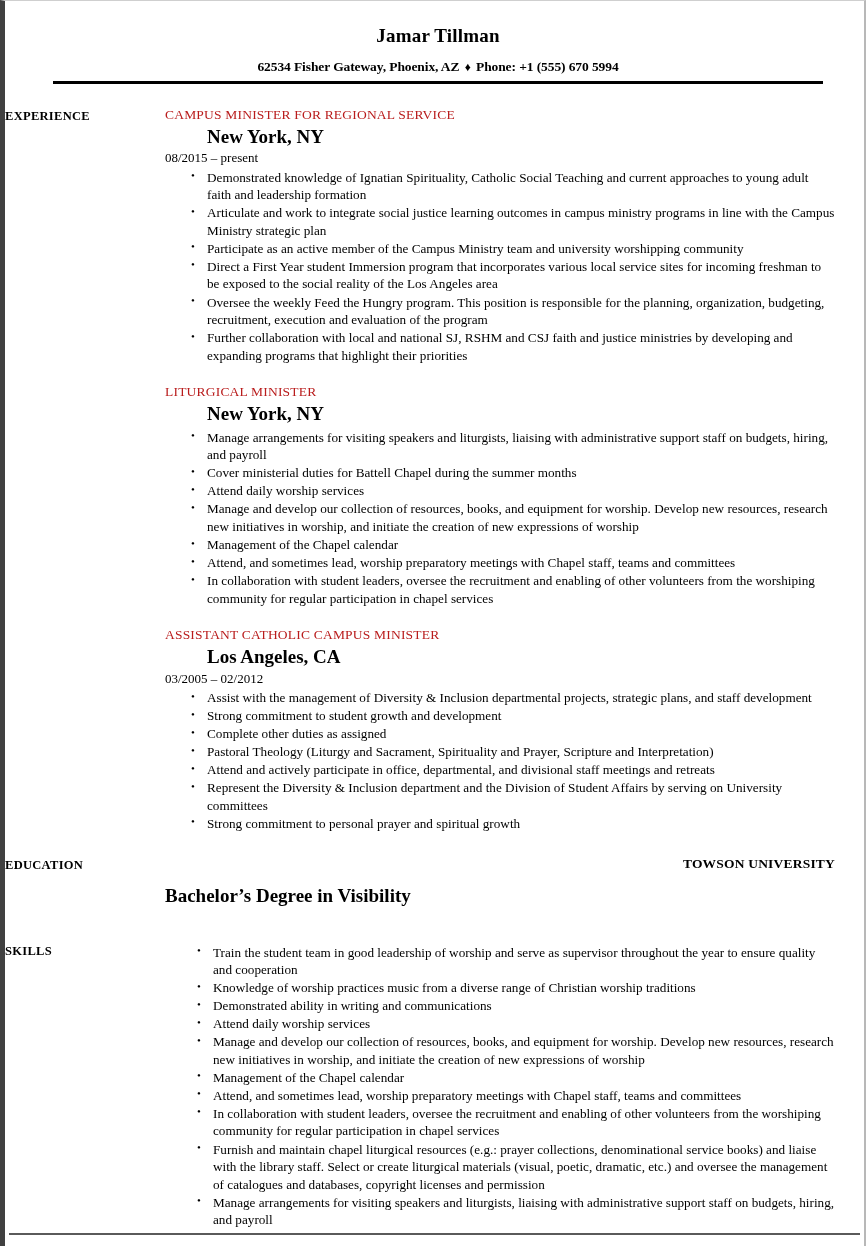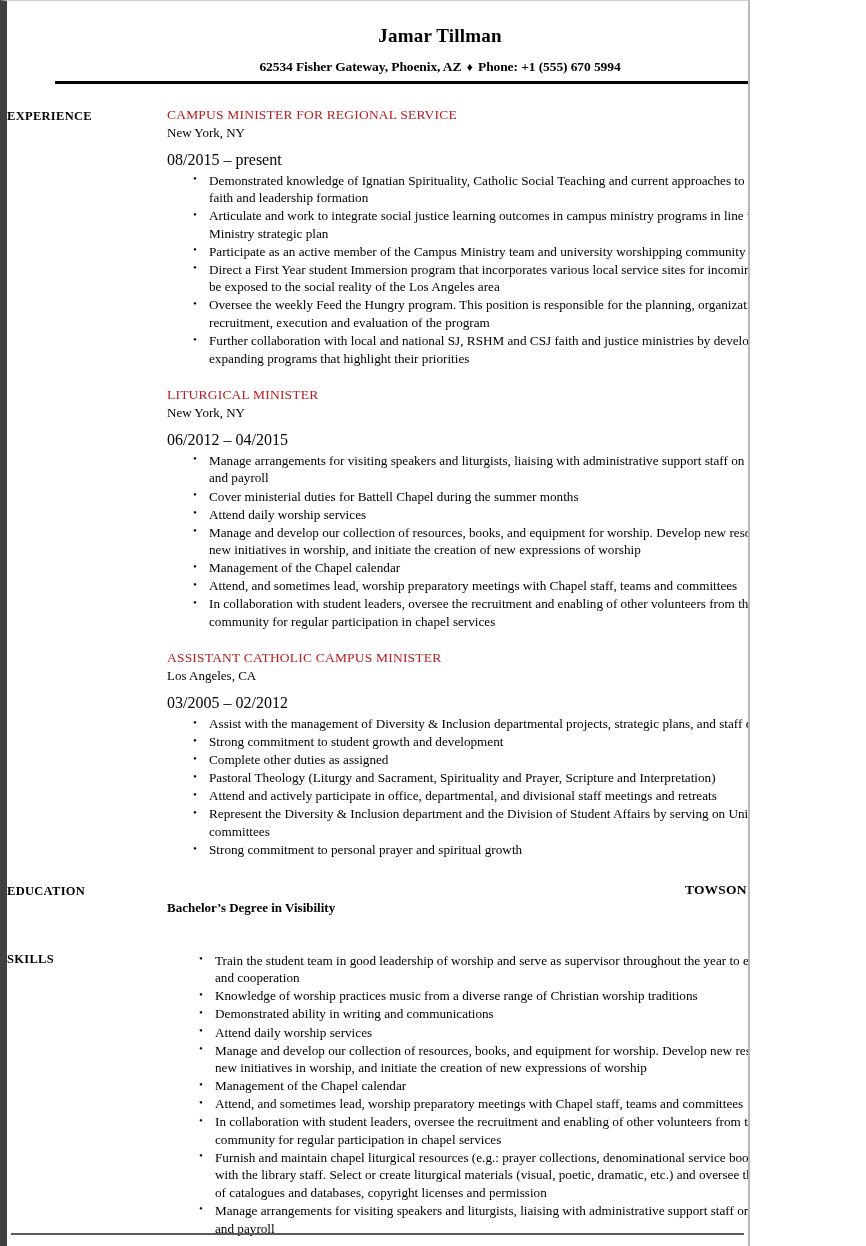--- a/index.html
+++ b/index.html
@@ -7,25 +7,25 @@
     margin: 0;
     padding: 0;
     background: #ffffff;
   }
   body {
     font-family: "Liberation Serif", "DejaVu Serif", serif;
     color: #000000;
   }
   .page {
     position: relative;
-    width: 750px;
+    width: 866px;
     height: 1246px;
     box-sizing: border-box;
     background: #ffffff;
-    border-left: 7px solid #404040;
+    border-left: 5px solid #404040;
     border-right: 2px solid #b8b8b8;
     border-top: 1px solid #cfcfcf;
     overflow: hidden;
   }
   .inner {
     position: absolute;
     left: 0;
     top: 0;
     width: 866px;
   }
@@ -82,29 +82,30 @@
   
   .job { }
   .job-title {
     font-size: 13.5px;
     font-weight: normal;
     letter-spacing: 0.2px;
     color: #b91c1c;
     line-height: 1.25;
   }
   .job-location {
-    font-size: 13px;
-    font-weight: normal;
+    font-size: 19px;
+    font-weight: bold;
     line-height: 1.3;
     margin-top: 1px;
+    margin-left: 42px;
   }
   .job-dates {
-    font-size: 16px;
+    font-size: 13px;
     line-height: 1.25;
-    margin-top: 8px;
+    margin-top: 1px;
   }
 
   
   ul.bullets {
     list-style: none;
     margin: 2px 0 0 0;
     padding: 0 0 0 24px;
   }
   ul.bullets li {
     position: relative;
@@ -127,24 +128,24 @@
 
   
   .edu-school {
     font-size: 13.5px;
     font-weight: bold;
     letter-spacing: 0.2px;
     line-height: 1.25;
     text-align: right;
   }
   .edu-degree {
-    font-size: 13px;
+    font-size: 19px;
     font-weight: bold;
     line-height: 1.3;
-    margin-top: 1px;
+    margin-top: 11px;
   }
 
   
   .sec-experience { margin-top: 23px; }
   .job + .job { margin-top: 20px; }
   .sec-education { margin-top: 23px; }
   .sec-skills { margin-top: 33px; }
 
   .footer-rule {
     position: absolute;
@@ -185,21 +186,20 @@
             <li>Participate as an active member of the Campus Ministry team and university worshipping community</li>
             <li>Direct a First Year student Immersion program that incorporates various local service sites for incoming freshman to be exposed to the social reality of the Los Angeles area</li>
             <li>Oversee the weekly Feed the Hungry program. This position is responsible for the planning, organization, budgeting, recruitment, execution and evaluation of the program</li>
             <li>Further collaboration with local and national SJ, RSHM and CSJ faith and justice ministries by developing and expanding programs that highlight their priorities</li>
           </ul>
         </div>
 
         <div class="job">
           <div class="job-title">LITURGICAL MINISTER</div>
           <div class="job-location">New York, NY</div>
-          <div class="job-dates">06/2012 – 04/2015</div>
           <ul class="bullets">
             <li>Manage arrangements for visiting speakers and liturgists, liaising with administrative support staff on budgets, hiring, and payroll</li>
             <li>Cover ministerial duties for Battell Chapel during the summer months</li>
             <li>Attend daily worship services</li>
             <li>Manage and develop our collection of resources, books, and equipment for worship. Develop new resources, research new initiatives in worship, and initiate the creation of new expressions of worship</li>
             <li>Management of the Chapel calendar</li>
             <li>Attend, and sometimes lead, worship preparatory meetings with Chapel staff, teams and committees</li>
             <li>In collaboration with student leaders, oversee the recruitment and enabling of other volunteers from the worshiping community for regular participation in chapel services</li>
           </ul>
         </div>

